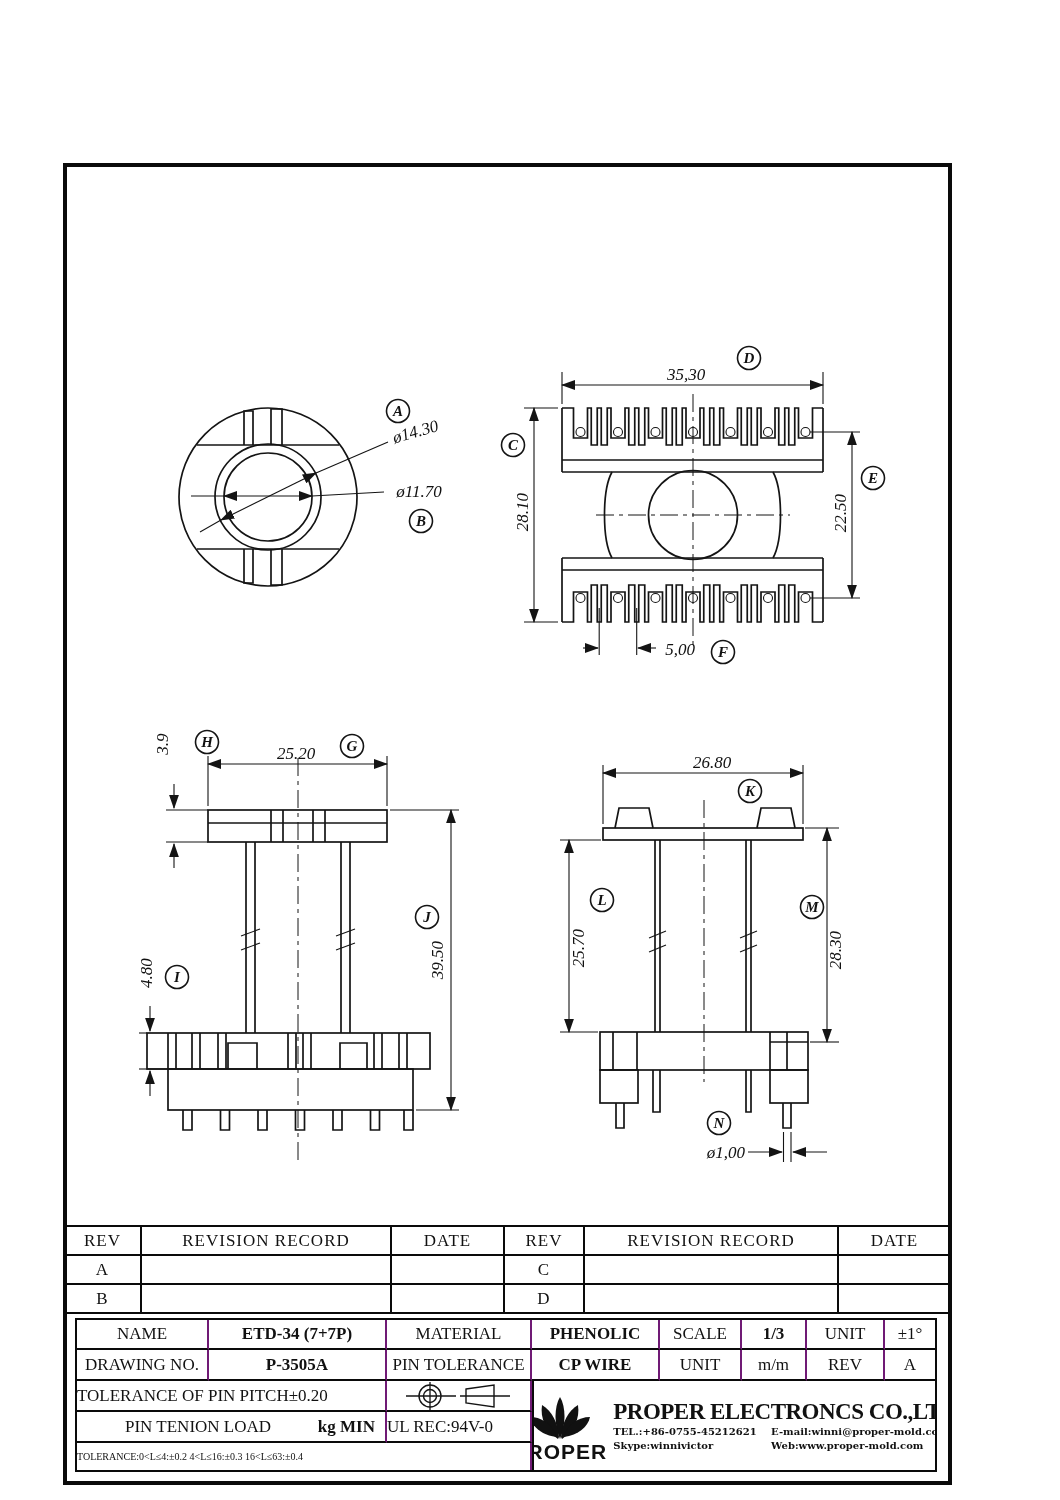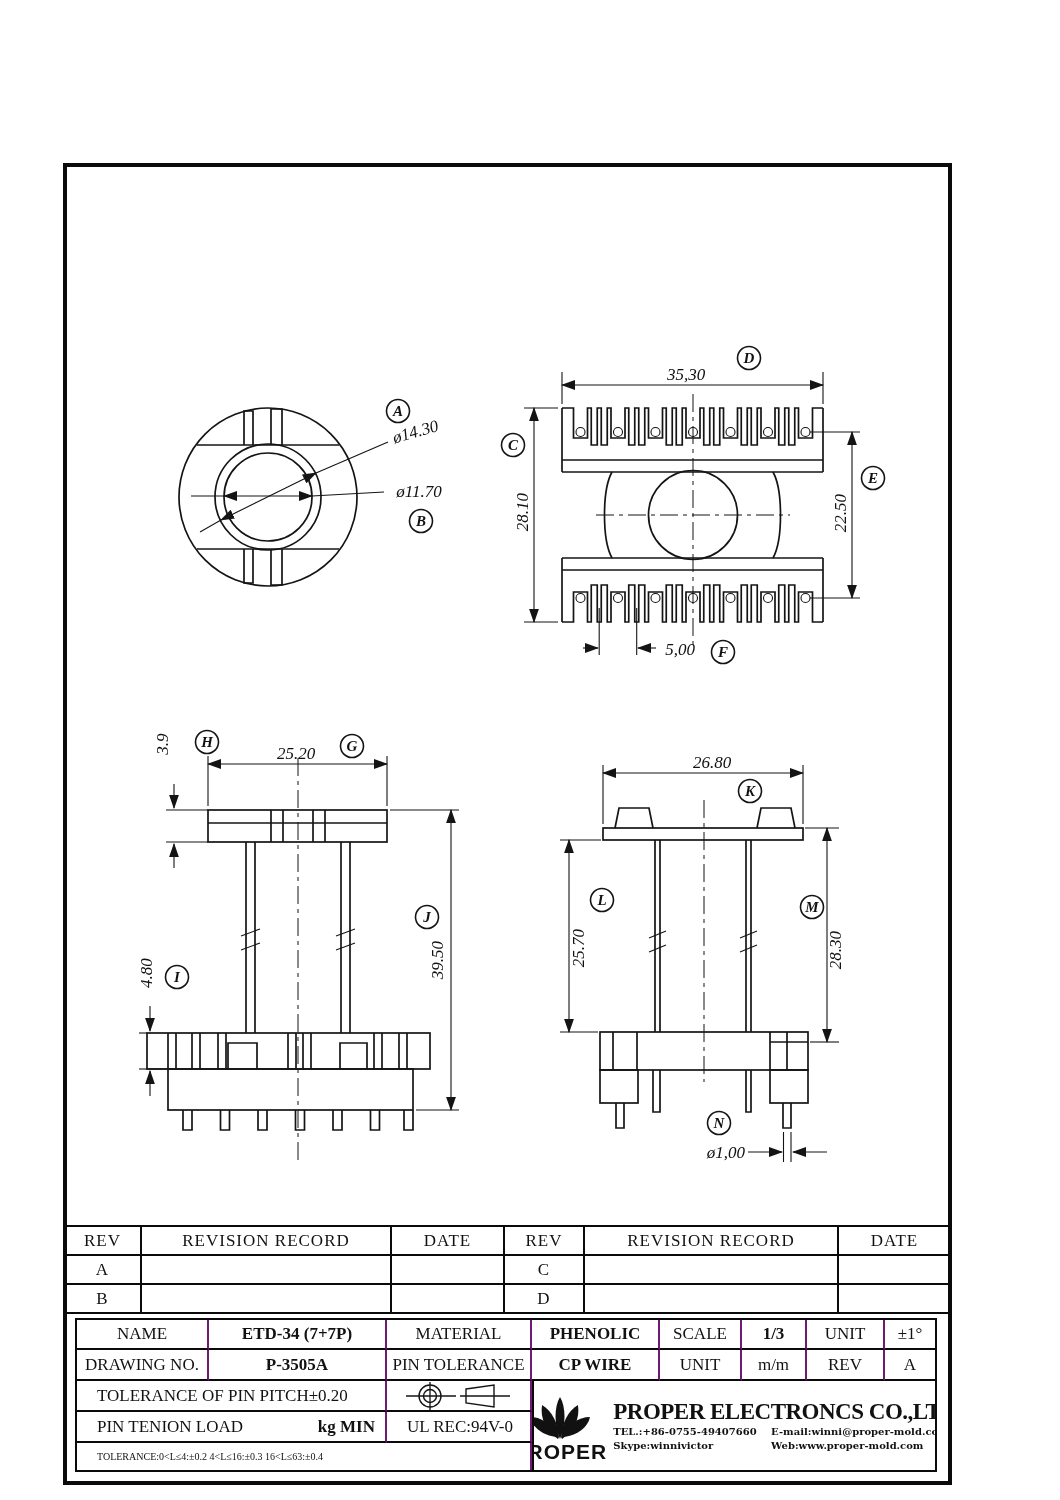--- a/index.html
+++ b/index.html
@@ -26,36 +26,36 @@
   
   #title-block{position:absolute;left:75px;top:1318px;width:862px;height:154px;
         display:grid;grid-template-columns:132px 178px 145px 128px 82px 65px 78px auto;
         grid-template-rows:30px 31px 31px 31px auto;
         border:2px solid #0a0a0a;box-sizing:border-box;background:#fff;}
   .tbc{border-right:2px solid #701a75;border-bottom:2px solid #0a0a0a;
         display:flex;align-items:center;justify-content:center;
         font-size:17px;white-space:nowrap;overflow:hidden;}
   .tbc.nbr{border-right:none;} .tbc.nbb{border-bottom:none;}
   .tbc.bold{font-weight:bold;text-align:right;}
-  .tbc.left{justify-content:flex-start;padding-left:20px;}
+  .tbc.left{justify-content:flex-start;padding-left:0;}
   .tbc.small{font-size:10px;}
   .span2{grid-column:span 2;} .span3{grid-column:span 3;}
   #company-cell{grid-column:4 / 9;grid-row:3 / 6;border:none;display:flex;
         align-items:center;gap:6px;padding:2px 4px;}
   #logo-box{width:112px;display:flex;flex-direction:column;align-items:center;}
   #logo-word{font-family:"Liberation Sans",sans-serif;font-weight:bold;font-size:21px;
         letter-spacing:1px;line-height:1;}
   #company-right{flex:1;display:flex;flex-direction:column;justify-content:center;}
   #company-name{font-weight:bold;font-size:23px;letter-spacing:-0.5px;white-space:nowrap;
         font-family:"Liberation Serif",serif;line-height:1.15;}
   #company-contacts{display:grid;grid-template-columns:46% 54%;
         font-weight:bold;font-size:10px;line-height:1.35;white-space:nowrap;
         font-family:"DejaVu Serif",serif;}
   .kgmin{margin-left:auto;padding-right:10px;font-weight:bold;}
-  .plabel{padding-right:6px;}
+  .plabel{padding-right:6px;margin-left:48px;}
 </style>
 </head>
 <body>
 
 <div id="page">
   <div id="sheet-border"></div>
 
   <svg id="views-svg" viewBox="0 0 1060 1500">
     <defs>
       <marker id="arw" orient="auto-start-reverse" markerWidth="13" markerHeight="9" refX="12" refY="4.5" viewBox="0 0 13 9">
@@ -400,21 +400,21 @@
             <path d="M34,50 C46,42 52,30 50,16 C40,22 34,34 33,48 Z"></path>
             <path d="M28,48 C14,46 4,38 2,28 C14,28 24,36 28,46 Z"></path>
             <path d="M36,48 C50,46 60,38 62,28 C50,28 40,36 36,46 Z"></path>
           </g>
         </svg>
         <div id="logo-word">PROPER</div>
       </div>
       <div id="company-right">
         <div id="company-name">PROPER ELECTRONCS CO.,LTD</div>
         <div id="company-contacts">
-          <span>TEL.:+86-0755-49407660</span>
+          <span>TEL.:+86-0755-45212621</span>
           <span>E-mail:winni@proper-mold.com</span>
           <span>Skype:winnivictor</span>
           <span>Web:www.proper-mold.com</span>
         </div>
       </div>
     </div>
 
     <div class="tbc span2 left">
       <span class="plabel">PIN TENION LOAD</span>
       <span class="kgmin">kg MIN</span>

